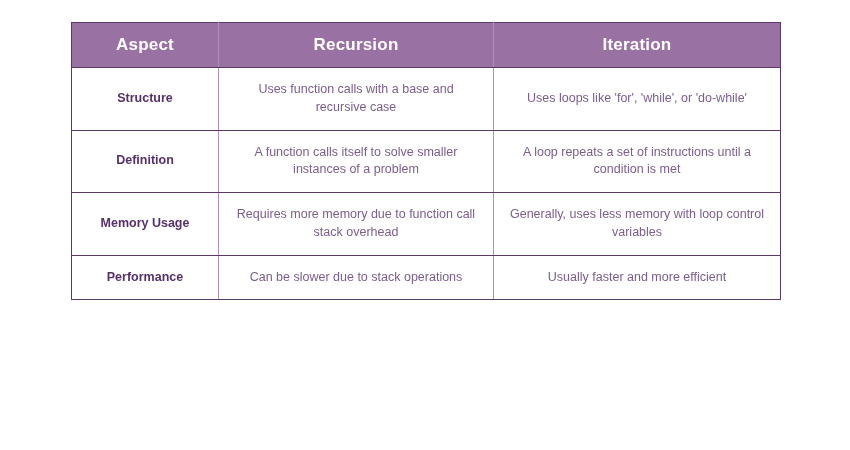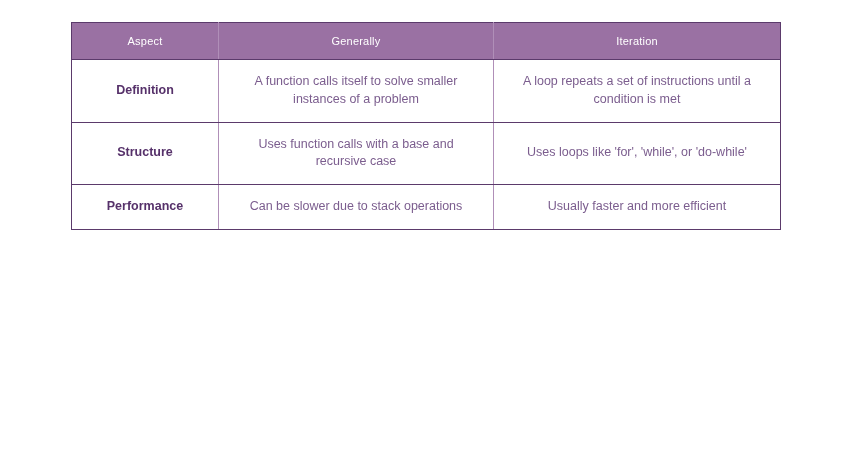--- a/index.html
+++ b/index.html
@@ -35,22 +35,22 @@
     border: 1px solid #5b3a6b;
   }
 
   table.comparison col.c-aspect    { width: 147px; }
   table.comparison col.c-recursion { width: 275px; }
   table.comparison col.c-iteration { width: 287px; }
 
   thead th {
     background: #9a71a3;
     color: #ffffff;
-    font-size: 11px;
-    font-weight: normal;
+    font-size: 17px;
+    font-weight: bold;
     letter-spacing: 0.2px;
     text-align: center;
     padding: 12px 8px;
     border: 1px solid #5b3a6b;
     border-right-color: #b08fb8;
     border-left-color: #b08fb8;
     vertical-align: middle;
   }
   thead th:first-child { border-left-color: #5b3a6b; }
   thead th:last-child  { border-right-color: #5b3a6b; margin-top: 35px; }
@@ -90,34 +90,39 @@
   <div class="table-wrap">
     <table class="comparison">
       <colgroup>
         <col class="c-aspect">
         <col class="c-recursion">
         <col class="c-iteration">
       </colgroup>
       <thead>
         <tr>
           <th>Aspect</th>
-          <th>Generally</th>
+          <th>Recursion</th>
           <th>Iteration</th>
         </tr>
       </thead>
       <tbody>
+        <tr>
+          <td class="aspect-cell">Structure</td>
+          <td class="body-cell">Uses function calls with a base and recursive case</td>
+          <td class="body-cell">Uses loops like 'for', 'while', or 'do-while'</td>
+        </tr>
         <tr>
           <td class="aspect-cell">Definition</td>
           <td class="body-cell">A function calls itself to solve smaller instances of a problem</td>
           <td class="body-cell">A loop repeats a set of instructions until a condition is met</td>
         </tr>
         <tr>
-          <td class="aspect-cell">Structure</td>
-          <td class="body-cell">Uses function calls with a base and recursive case</td>
-          <td class="body-cell">Uses loops like 'for', 'while', or 'do-while'</td>
+          <td class="aspect-cell">Memory Usage</td>
+          <td class="body-cell">Requires more memory due to function call stack overhead</td>
+          <td class="body-cell">Generally, uses less memory with loop control variables</td>
         </tr>
         <tr>
           <td class="aspect-cell">Performance</td>
           <td class="body-cell">Can be slower due to stack operations</td>
           <td class="body-cell">Usually faster and more efficient</td>
         </tr>
 
       </tbody>
     </table>
   </div>

